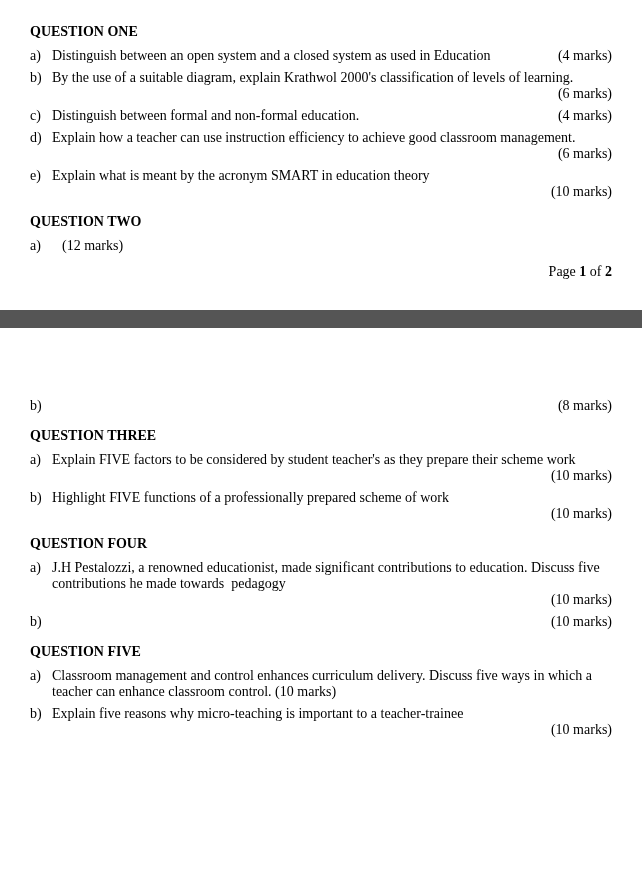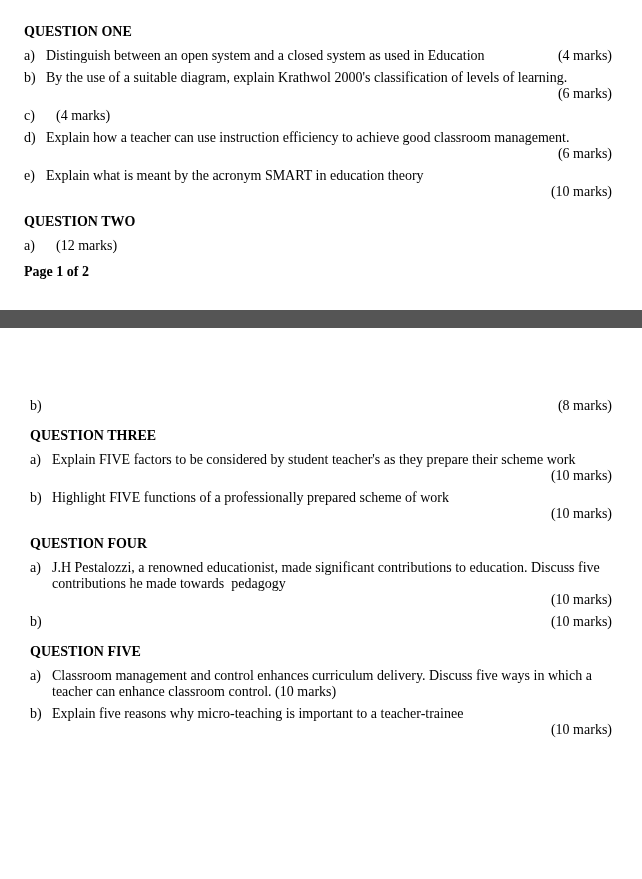--- a/index.html
+++ b/index.html
@@ -9,21 +9,21 @@
     }
     body {
       font-family: "Times New Roman", Times, serif;
       font-size: 14px;
       background: #fff;
       color: #000;
       width: 642px;
     }
     .page-top {
       background: #fff;
-      padding: 10px 30px 20px 24px;
+      padding: 10px 30px 20px 30px;
     }
     .page-divider {
       height: 18px;
       background: #555;
       width: 100%;
     }
     .page-bottom {
       background: #fff;
       padding: 10px 30px 20px 30px;
     }
@@ -49,24 +49,23 @@
       align-items: flex-start;
     }
     .item-text {
       flex: 1;
     }
     .marks-inline {
       margin-left: 10px;
       white-space: nowrap;
     }
     .page-center {
-      text-align: left;
+      text-align: right;
       margin-top: 10px;
       margin-bottom: 10px;
-      font-weight: bold;
     }
     .spacer {
       height: 60px;
     }
     .right-align {
       text-align: right;
     }
   </style>
 </head>
 <body>
@@ -89,20 +88,21 @@
     <div class="item-content">
       <div>By the use of a suitable diagram, explain Krathwol 2000's classification of levels of learning.</div>
       <div class="right-align">(6 marks)</div>
     </div>
   </div>
 
   <div class="question-item">
     <span class="item-label">c)</span>
     <div class="item-content">
       <div class="item-row">
+        <span class="item-text">Distinguish between formal and non-formal education.</span>
         <span class="marks-inline">(4 marks)</span>
       </div>
     </div>
   </div>
 
   <div class="question-item">
     <span class="item-label">d)</span>
     <div class="item-content">
       <div>Explain how a teacher can use instruction efficiency to achieve good classroom management.</div>
       <div class="right-align">(6 marks)</div>

